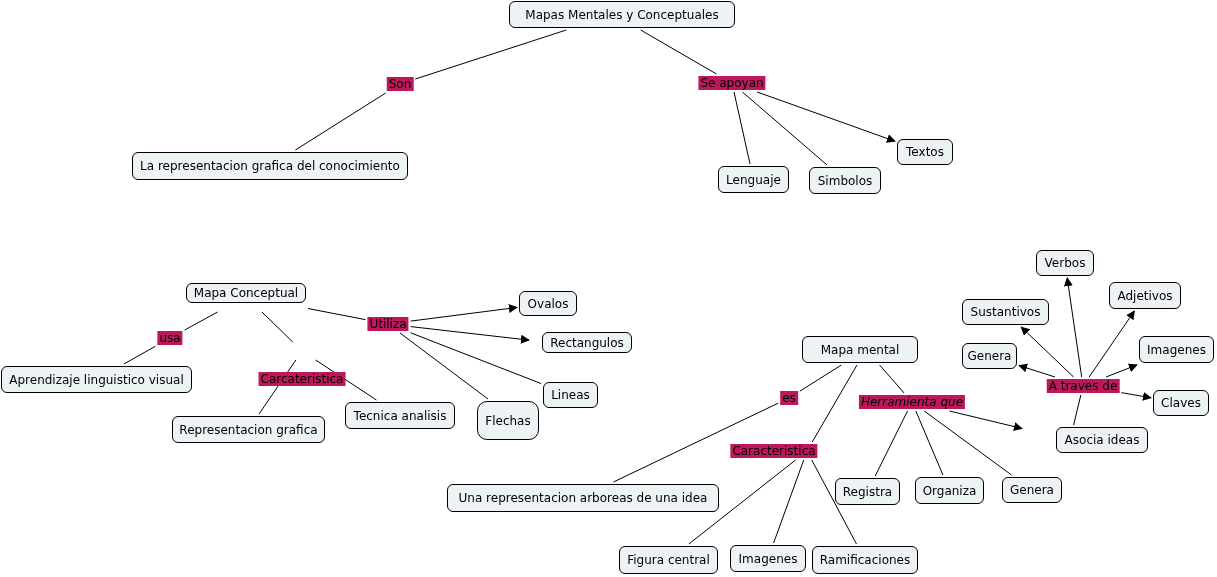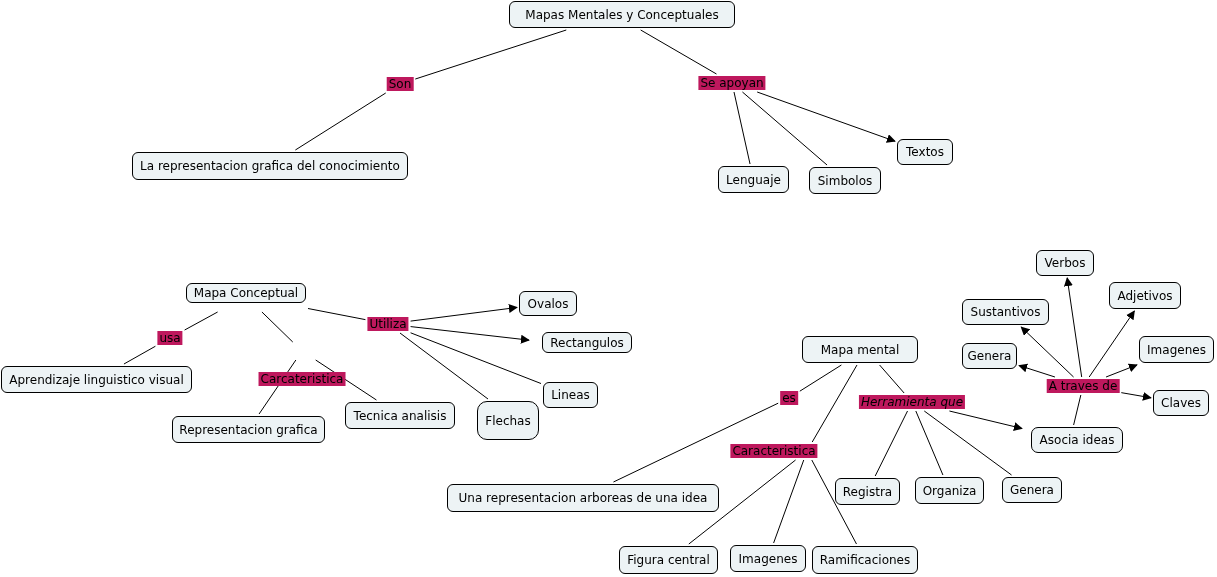--- a/index.html
+++ b/index.html
@@ -73,21 +73,21 @@
 <div class="node" id="flechas" style="left:477px;top:401px;width:62px;height:39px;border-radius:10px;">Flechas</div>
 
 <div class="node" id="mapa_mental" style="left:802px;top:336px;width:116px;height:27px;">Mapa mental</div>
 <div class="node" id="arboreas" style="left:447px;top:484px;width:272px;height:28px;">Una representacion arboreas de una idea</div>
 <div class="node" id="figura_central" style="left:619px;top:546px;width:99px;height:28px;">Figura central</div>
 <div class="node" id="imagenes_mm" style="left:730px;top:545px;width:76px;height:27px;">Imagenes</div>
 <div class="node" id="ramificaciones" style="left:812px;top:546px;width:106px;height:28px;">Ramificaciones</div>
 <div class="node" id="registra" style="left:835px;top:478px;width:65px;height:27px;">Registra</div>
 <div class="node" id="organiza" style="left:915px;top:477px;width:69px;height:27px;">Organiza</div>
 <div class="node" id="genera" style="left:1002px;top:477px;width:60px;height:26px;">Genera</div>
-<div class="node" id="asocia_ideas" style="left:1031px;top:427px;width:92px;height:26px;border-radius:7px;">Asocia ideas</div>
+<div class="node" id="asocia_ideas" style="left:1056px;top:427px;width:92px;height:26px;">Asocia ideas</div>
 
 <div class="node" id="verbos" style="left:1036px;top:250px;width:58px;height:26px;">Verbos</div>
 <div class="node" id="sustantivos" style="left:962px;top:299px;width:87px;height:26px;">Sustantivos</div>
 <div class="node" id="adjetivos" style="left:1109px;top:282px;width:72px;height:27px;">Adjetivos</div>
 <div class="node" id="frases" style="left:962px;top:343px;width:55px;height:26px;">Genera</div>
 <div class="node" id="imagenes_at" style="left:1139px;top:336px;width:75px;height:27px;">Imagenes</div>
 <div class="node" id="claves" style="left:1153px;top:390px;width:56px;height:26px;">Claves</div>
 
 <div class="label" id="son" style="left:400px;top:84px;">Son</div>
 <div class="label" id="se_apoyan" style="left:732px;top:83px;">Se apoyan</div>

